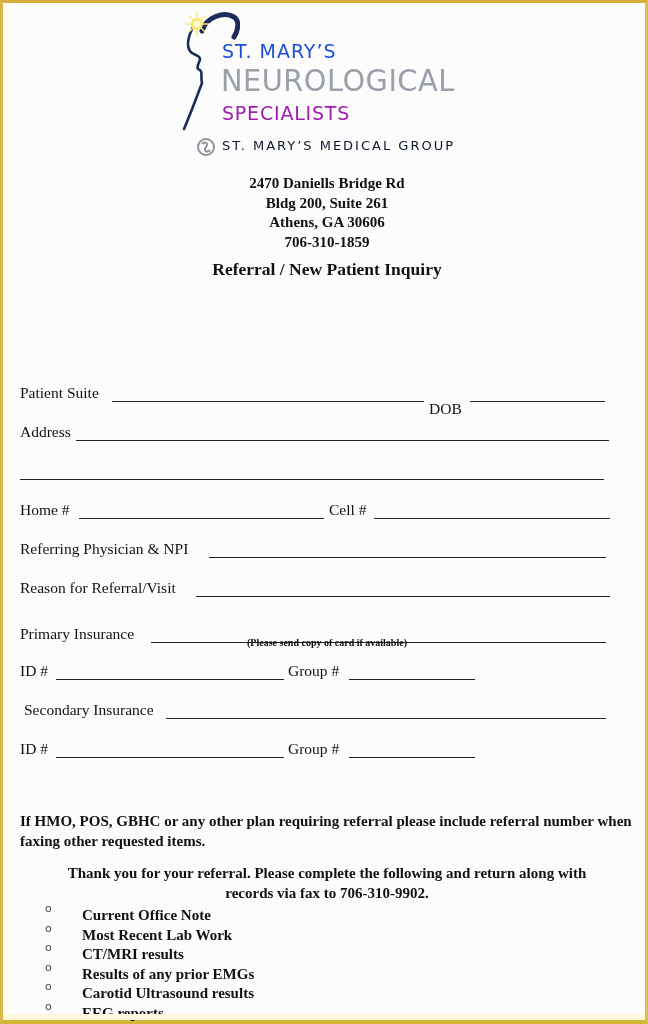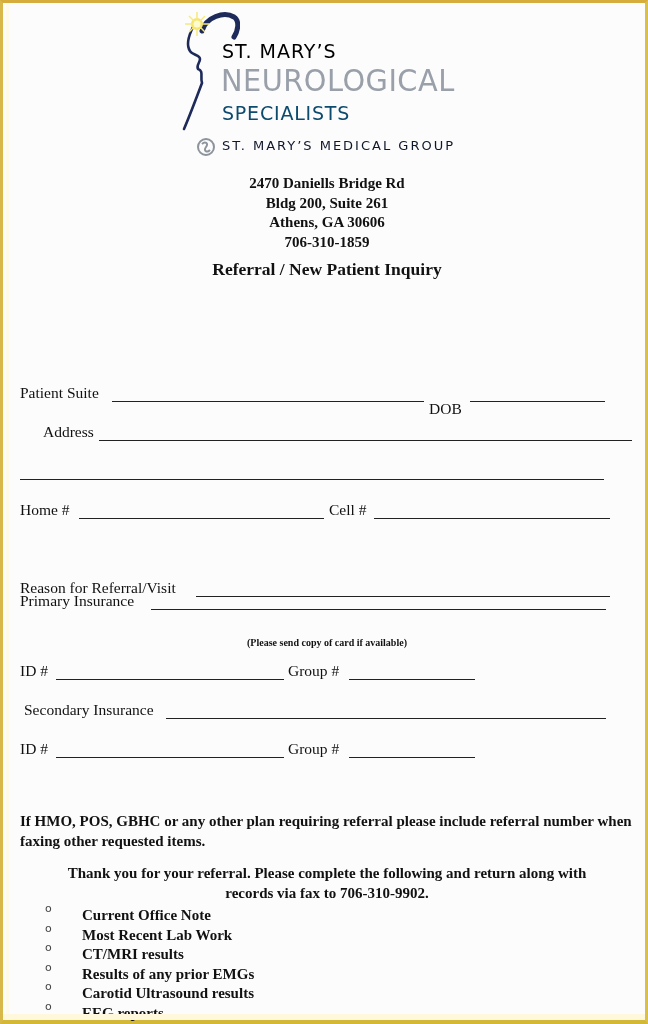--- a/index.html
+++ b/index.html
@@ -26,23 +26,23 @@
   .page::after {
     content: ""; position: absolute; left: 0; right: 0; bottom: 0; height: 6px;
     background: #fff8dc;
   }
   
   .logo { position: absolute; left: 177px; top: 4px; width: 300px; height: 160px; }
   .logo-mark { position: absolute; left: 0; top: 0; }
   .logo-line1, .logo-line2, .logo-line3 {
     position: absolute; font-family: "DejaVu Sans", sans-serif; white-space: nowrap;
   }
-  .logo-line1 { left: 42px; top: 33px; font-size: 19px; color: #000000; letter-spacing: 1px; }
+  .logo-line1 { left: 42px; top: 33px; font-size: 19px; color: #1d4ed8; letter-spacing: 1px; }
   .logo-line2 { left: 41px; top: 55px; font-size: 31px; color: #9aa0aa; letter-spacing: 0.5px; transform: scaleX(0.93); transform-origin: left; font-weight: normal; }
-  .logo-line3 { left: 42px; top: 95px; font-size: 19px; color: #0c4a6e; letter-spacing: 0.8px; }
+  .logo-line3 { left: 42px; top: 95px; font-size: 19px; color: #a21caf; letter-spacing: 0.8px; }
   .logo-group { position: absolute; left: 16px; top: 130px; white-space: nowrap; }
   .logo-group .group-text {
     font-family: "DejaVu Sans", sans-serif; font-size: 13px; color: #0f172a; letter-spacing: 2px;
     position: absolute; left: 26px; top: 1px;
   }
   .logo-group .group-icon { position: absolute; left: 0; top: 0; }
 
   
   .address { position: absolute; left: 0; width: 648px; top: 171px; text-align: center; font-weight: bold; font-size: 15px; line-height: 19.5px; }
   .form-title { position: absolute; left: 0; width: 648px; top: 256px; text-align: center; font-weight: bold; font-size: 17.5px; }
@@ -102,42 +102,46 @@
 
   <div class="form-title">Referral / New Patient Inquiry</div>
 
   <div class="row" style="top:381px; width:600px;">
     <span class="label" style="left:0;">Patient Suite</span>
     <span class="line" style="left:92px; width:312px; top:17px;"></span>
     <span class="label" style="left:409px;margin-top:16px;">DOB</span>
     <span class="line" style="left:450px; width:135px; top:17px;"></span>
   </div>
 
-  <div class="row" style="top:420px; width:600px;margin-left:23px;">
+  <div class="row" style="top:420px; width:600px;">
     <span class="label" style="left:0;">Address</span>
     <span class="line" style="left:56px; width:533px; top:17px;"></span>
   </div>
   <div class="row" style="top:459px; width:600px;">
     <span class="line" style="left:0; width:584px; top:17px;"></span>
   </div>
 
   <div class="row" style="top:498px; width:600px;">
     <span class="label" style="left:0;">Home #</span>
     <span class="line" style="left:59px; width:245px; top:17px;"></span>
     <span class="label" style="left:309px;">Cell #</span>
     <span class="line" style="left:354px; width:236px; top:17px;"></span>
   </div>
 
+  <div class="row" style="top:537px; width:600px;">
+    <span class="label" style="left:0;">Referring Physician &amp; NPI</span>
+    <span class="line" style="left:189px; width:397px; top:17px;"></span>
+  </div>
 
   <div class="row" style="top:576px; width:600px;">
     <span class="label" style="left:0;">Reason for Referral/Visit</span>
     <span class="line" style="left:176px; width:414px; top:17px;"></span>
   </div>
 
-  <div class="row" style="top:589px; width:600px;">
+  <div class="row" style="top:622px; width:600px;">
     <span class="label" style="left:0;">Primary Insurance</span>
     <span class="line" style="left:131px; width:455px; top:17px;"></span>
   </div>
   <div class="note">(Please send copy of card if available)</div>
 
   <div class="row" style="top:659px; width:600px;">
     <span class="label" style="left:0;">ID #</span>
     <span class="line" style="left:36px; width:228px; top:17px;"></span>
     <span class="label" style="left:268px;">Group #</span>
     <span class="line" style="left:329px; width:126px; top:17px;"></span>

